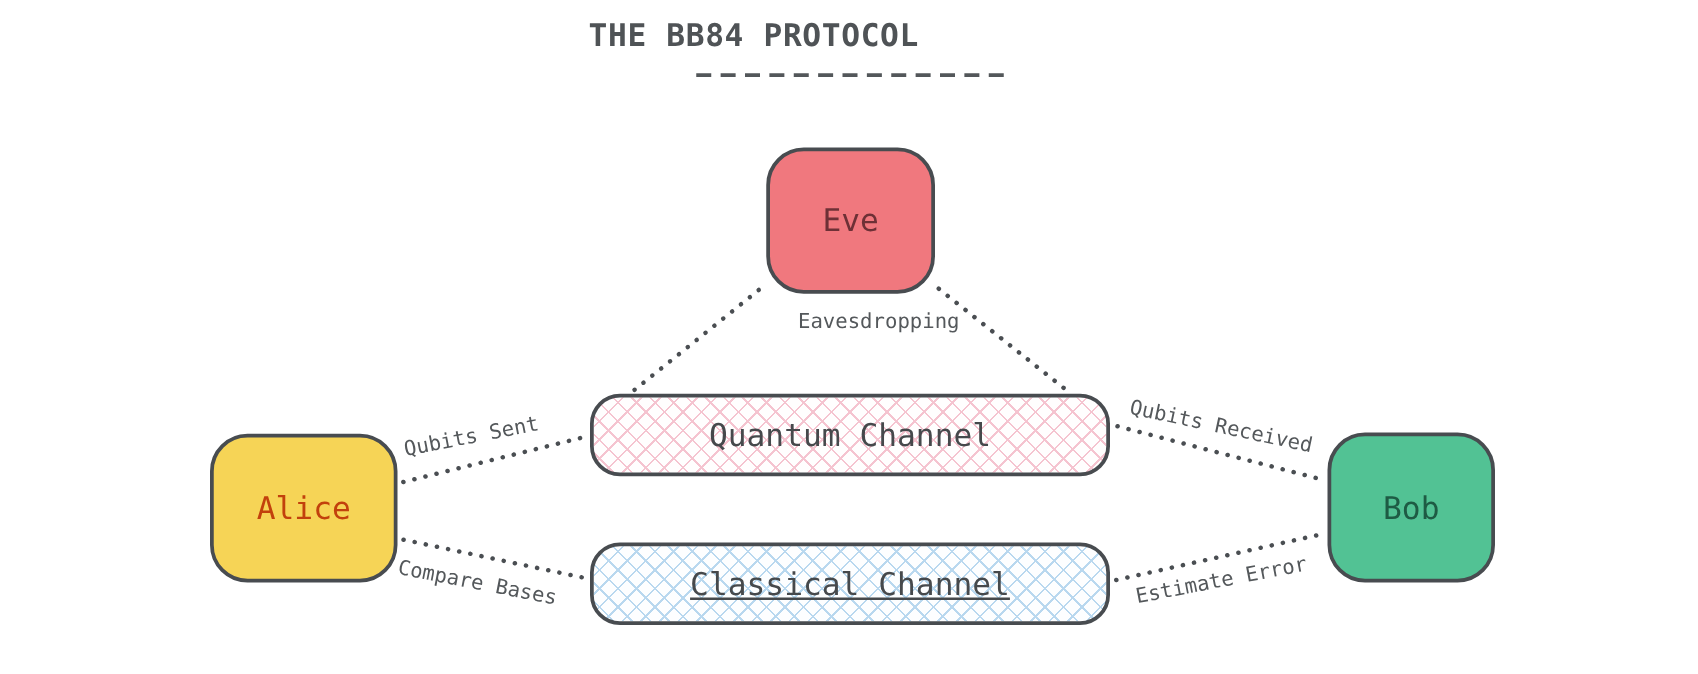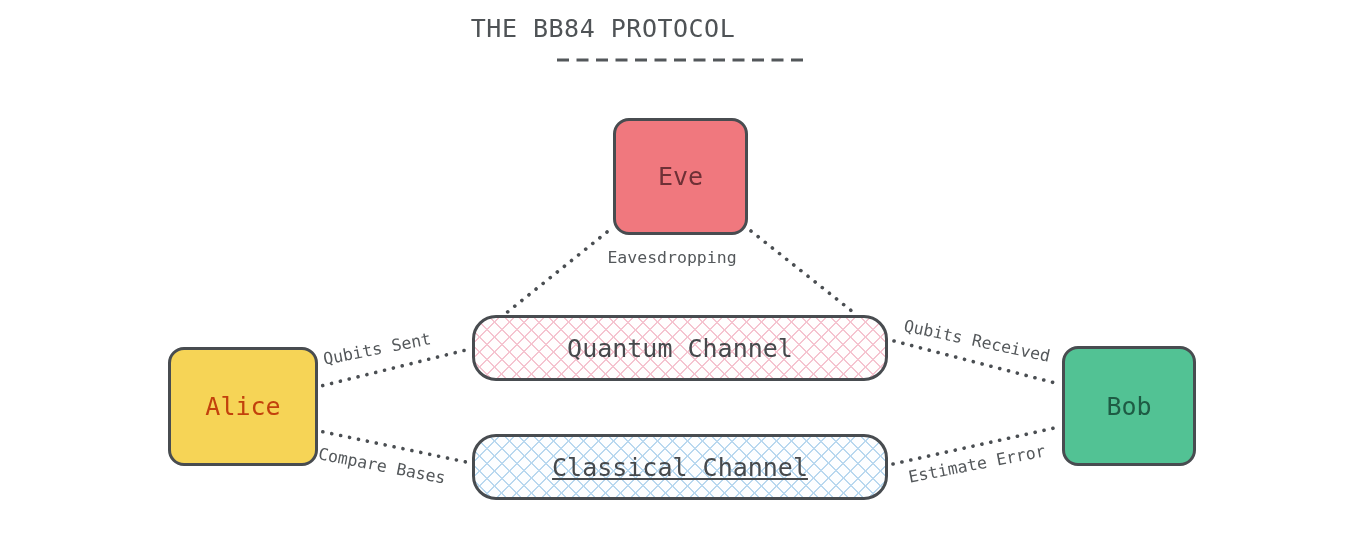--- a/index.html
+++ b/index.html
@@ -36,27 +36,27 @@
   }
   .title {
     position: absolute;
     left: 0;
     top: 14px;
     width: 1206px;
     text-align: center;
     font-size: 25px;
     letter-spacing: 0.5px;
     color: #4f5356;
-    font-weight: 400;
+    font-weight: 700;
   }
   .node {
     position: absolute;
     box-sizing: border-box;
     border: 3px solid #484c50;
-    border-radius: 16px;
+    border-radius: 30px;
     display: flex;
     align-items: center;
     justify-content: center;
     font-size: 25px;
   }
   .node-eve   { left: 613px; top: 118px; width: 135px; height: 117px; background: #f0787e; color: #6e3036; }
   .node-alice { left: 168px; top: 347px; width: 150px; height: 119px; background: #f6d456; color: #c2410c; }
   .node-bob   { left: 1062px; top: 346px; width: 134px; height: 120px; background: #52c294; color: #1e5b44; justify-content: center; }
   .channel {
     position: absolute;
@@ -93,21 +93,21 @@
     padding: 0 6px;
     text-align: right;
   }
   .edge-label {
     position: absolute;
     white-space: nowrap;
     font-size: 16.5px;
     color: #54585b;
     transform: translate(-50%, -50%);
   }
-  .lbl-eavesdropping  { left: 672px; top: 257px; text-align: center; }
+  .lbl-eavesdropping  { left: 703px; top: 257px; text-align: center; }
   .lbl-qubits-sent    { left: 377px; top: 349px; transform: translate(-50%,-50%) rotate(-11deg); }
   .lbl-compare-bases  { left: 382px; top: 466px; transform: translate(-50%,-50%) rotate(11deg); }
   .lbl-qubits-received{ left: 977px; top: 341px; transform: translate(-50%,-50%) rotate(12deg); }
   .lbl-estimate-error { left: 977px; top: 464px; transform: translate(-50%,-50%) rotate(-11deg); }
 </style>
 </head>
 <body>
 
 <div class="canvas">
 

